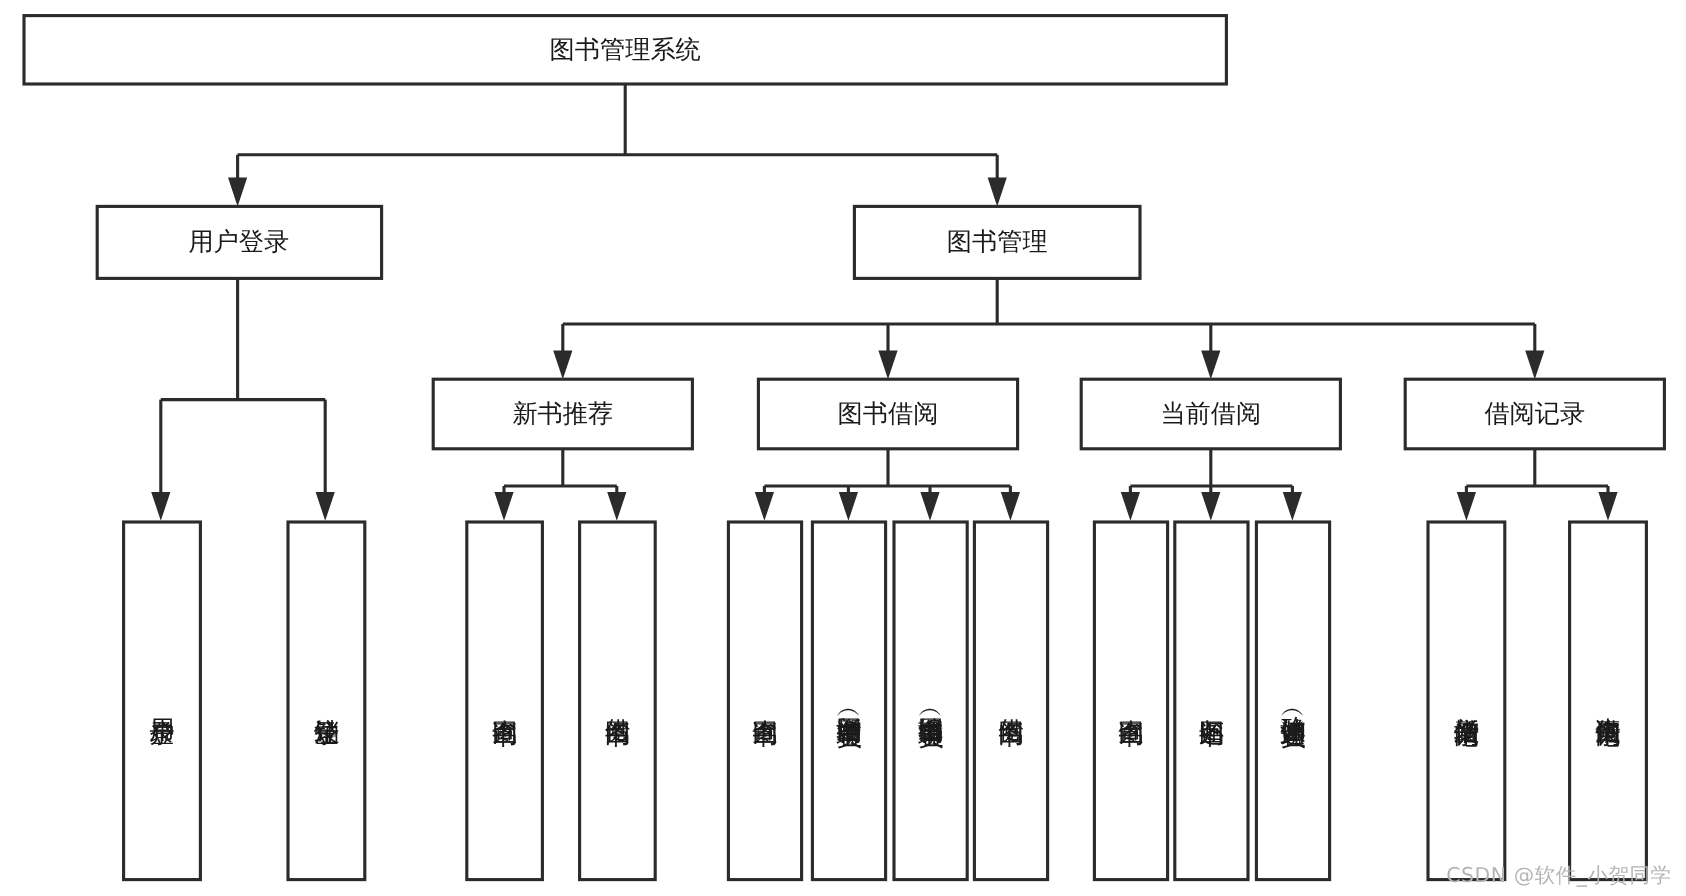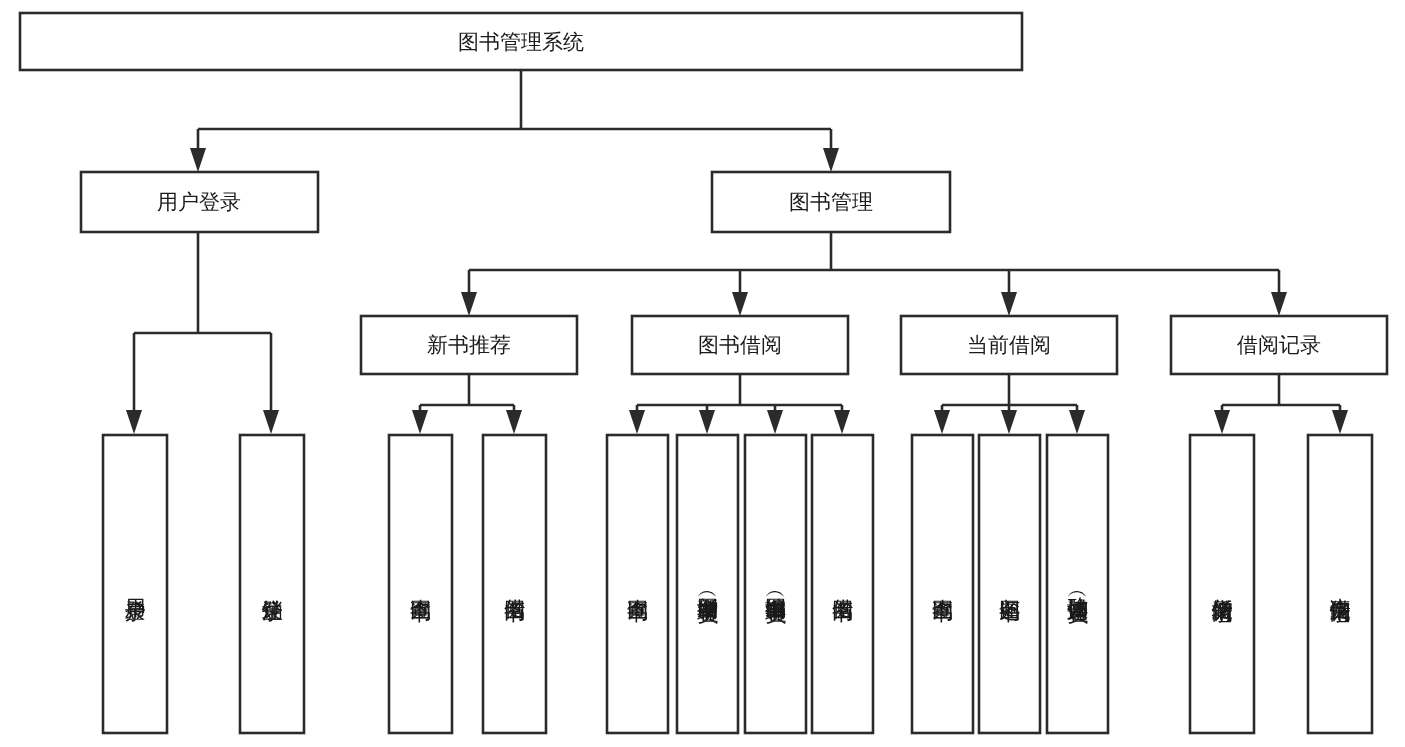--- a/index.html
+++ b/index.html
@@ -209,13 +209,14 @@
   <div class="vlabel" style="left:607px; top:435px; width:61px; height:298px;">查询图书</div>
   <div class="vlabel" style="left:677px; top:435px; width:61px; height:298px;">新增图书（管理员）</div>
   <div class="vlabel" style="left:745px; top:435px; width:61px; height:298px;">编辑图书（管理员）</div>
   <div class="vlabel" style="left:812px; top:435px; width:61px; height:298px;">借阅图书</div>
   <div class="vlabel" style="left:912px; top:435px; width:61px; height:298px;">查询图书</div>
   <div class="vlabel" style="left:979px; top:435px; width:61px; height:298px;">归还图书</div>
   <div class="vlabel" style="left:1047px; top:435px; width:61px; height:298px;">确认归还（管理员）</div>
   <div class="vlabel" style="left:1190px; top:435px; width:64px; height:298px;">新增借阅记录</div>
   <div class="vlabel" style="left:1308px; top:435px; width:64px; height:298px;">查询借阅记录</div>
 
+  <div class="watermark">CSDN @软件_小贺同学</div>
 </div>
 
 </body></html>

